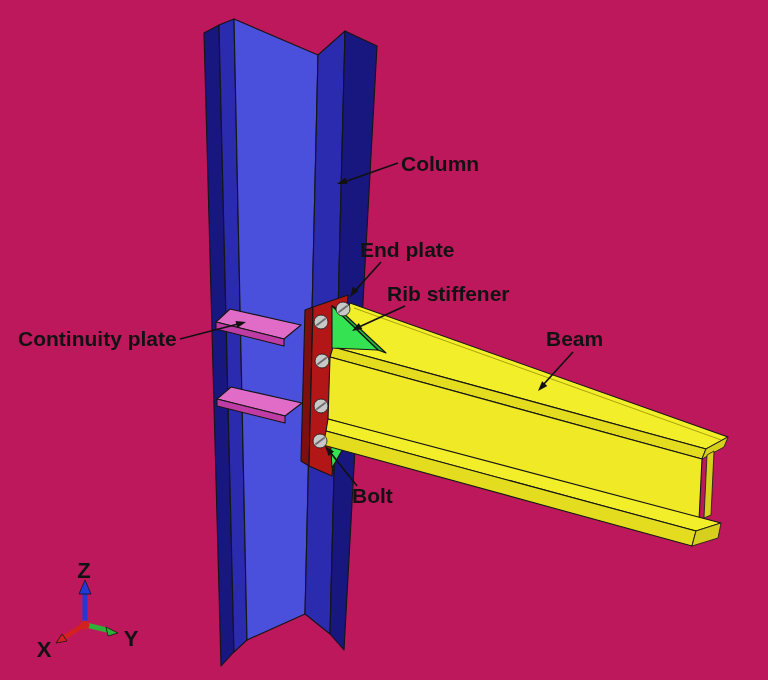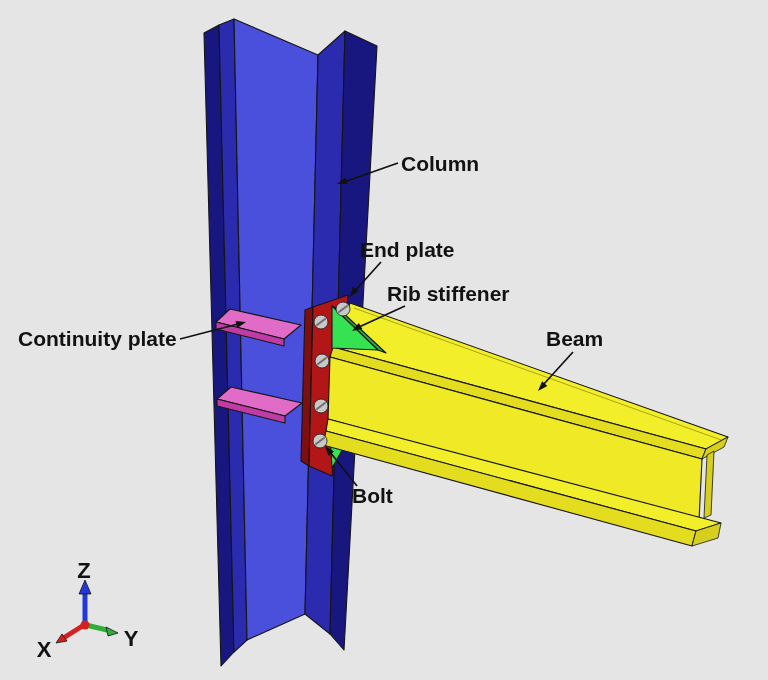--- a/index.html
+++ b/index.html
@@ -1,17 +1,17 @@
 <!DOCTYPE html>
 <html><head>
 <meta charset="utf-8">
 <style>
   html,body{margin:0;padding:0;background:#ffffff;}
   .stage{
-    position:relative;width:768px;height:680px;background:#e5e5e5;overflow:hidden;
+    position:relative;width:768px;height:680px;background:#be185d;overflow:hidden;
     font-family:"Liberation Sans",sans-serif;
   }
   svg{display:block;}
   .ol{stroke:#151515;stroke-width:1.1;stroke-linejoin:round;}
   .ol-thin{stroke:#151515;stroke-width:0.8;stroke-linejoin:round;}
   .leader{stroke:#111111;stroke-width:1.7;fill:none;}
   .arrow-head{fill:#111111;stroke:none;}
   .part-label{
     font-family:"Liberation Sans",sans-serif;font-weight:700;font-size:21px;fill:#121212;
   }

